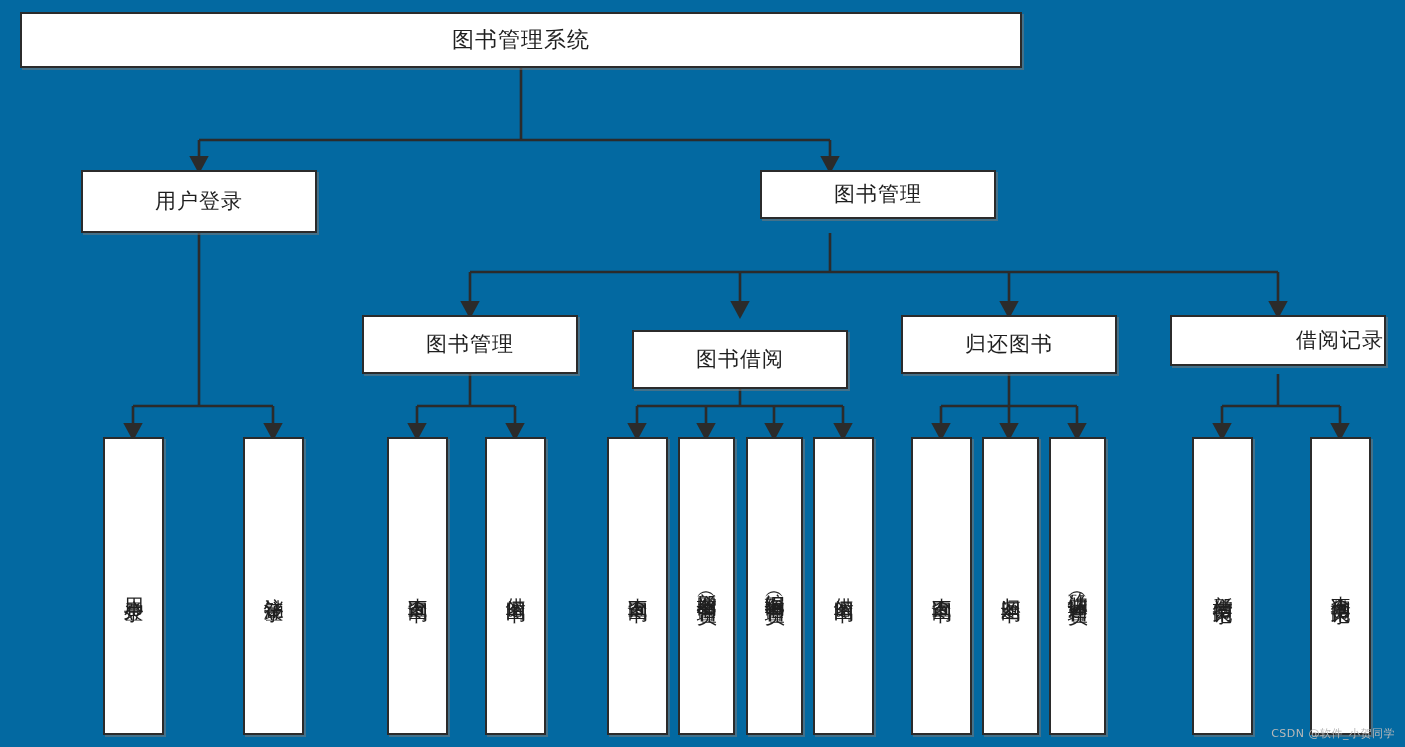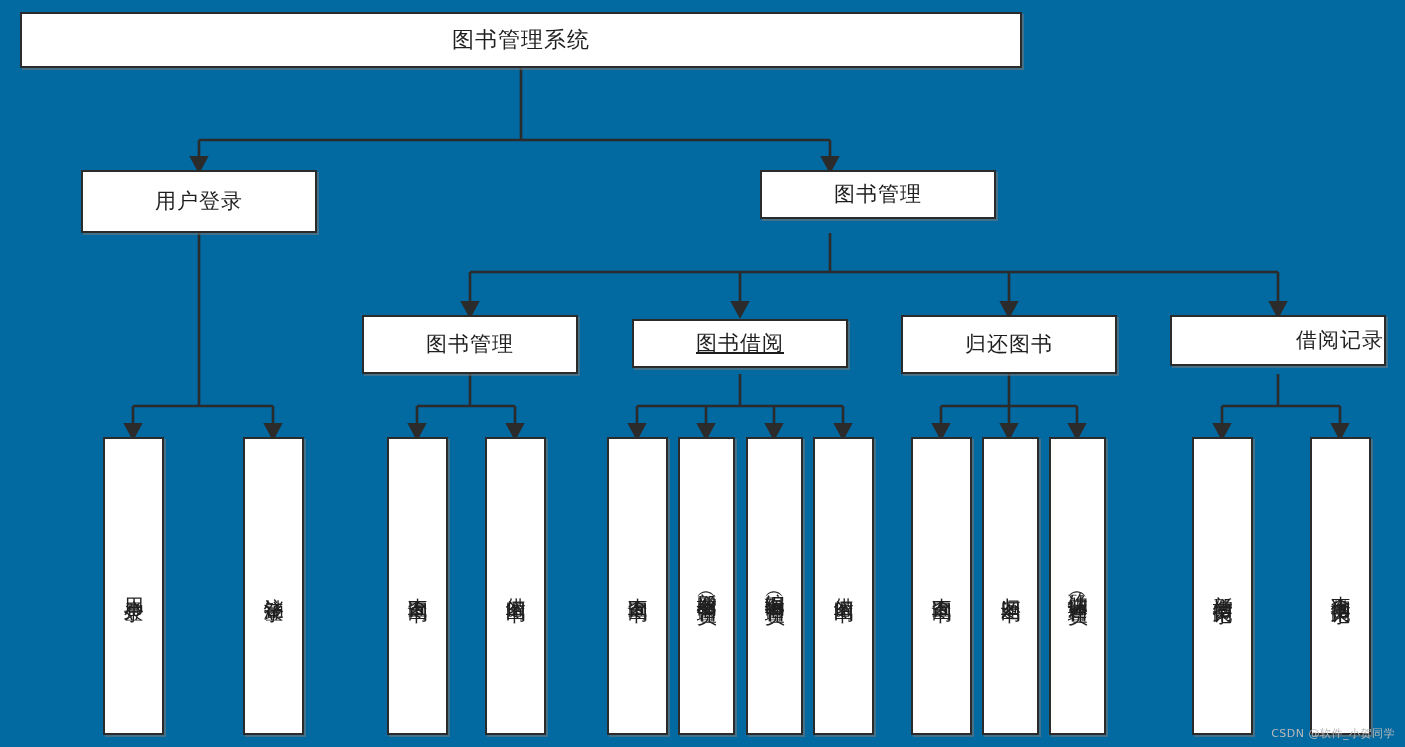--- a/index.html
+++ b/index.html
@@ -133,21 +133,21 @@
   <div class="node" style="left:81px; top:170px; width:236px; height:63px;">
     <span class="label">用户登录</span>
   </div>
   <div class="node" style="left:712px; top:170px; width:236px; height:49px;margin-left:48px;">
     <span class="label">图书管理</span>
   </div>
 
   <div class="node" style="left:362px; top:315px; width:216px; height:59px;">
     <span class="label">图书管理</span>
   </div>
-  <div class="node" style="left:632px; top:319px; width:216px; height:49px;text-decoration:underline;">
+  <div class="node" style="left:632px; top:330px; width:216px; height:59px;">
     <span class="label">图书借阅</span>
   </div>
   <div class="node" style="left:901px; top:315px; width:216px; height:59px;">
     <span class="label">归还图书</span>
   </div>
   <div class="node" style="left:1170px; top:315px; width:216px; height:51px;justify-content:flex-end;">
     <span class="label">借阅记录</span>
   </div>
 
   <div class="node vertical" style="left:103px; top:437px; width:61px; height:298px;">

